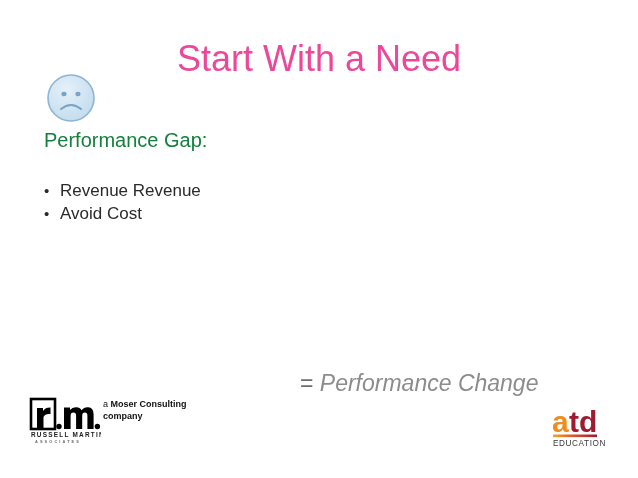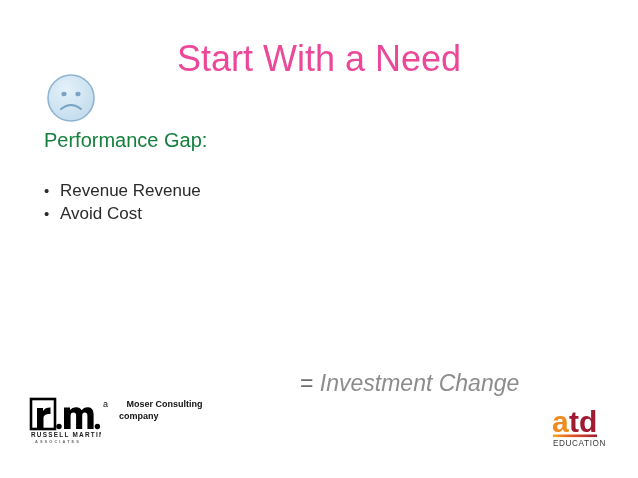--- a/index.html
+++ b/index.html
@@ -151,21 +151,20 @@
     width: 120px;
     font-size: 9px;
     line-height: 11.5px;
     color: #111111;
   }
   #rm-tagline .tag-a {
     font-weight: 400;
   }
   #rm-tagline .tag-strong {
     font-weight: 700;
-    margin-left: 16px;
   }
 
   
   #atd-logo {
     position: absolute;
     left: 551px;
     top: 406px;
     width: 66px;
     height: 42px;
   }
@@ -203,21 +202,21 @@
     </li>
     <li>
       <span class="bullet-dot">•</span>
       <span>Avoid Cost</span>
     </li>
   </ul>
 
 
   <div id="equation-caption">
     <span class="eq-sign">=</span>
-    <span>Investment Change</span>
+    <span>Performance Change</span>
   </div>
 
   <div id="rm-logo">
     <div id="rm-logo-mark">
       <svg width="72" height="48" viewBox="0 0 72 48" xmlns="http://www.w3.org/2000/svg">
 
         <rect x="2" y="3" width="24" height="30" fill="none" stroke="#000000" stroke-width="2.6"></rect>
         <path d="M8 32 L8 12 L14 12 L14 15 Q16.5 11.4 21.5 11.6 L21.5 18 Q16 17.4 14.5 21 L14.5 32 Z" fill="#000000"></path>
         <circle cx="30" cy="30.5" r="2.7" fill="#000000"></circle>
 

